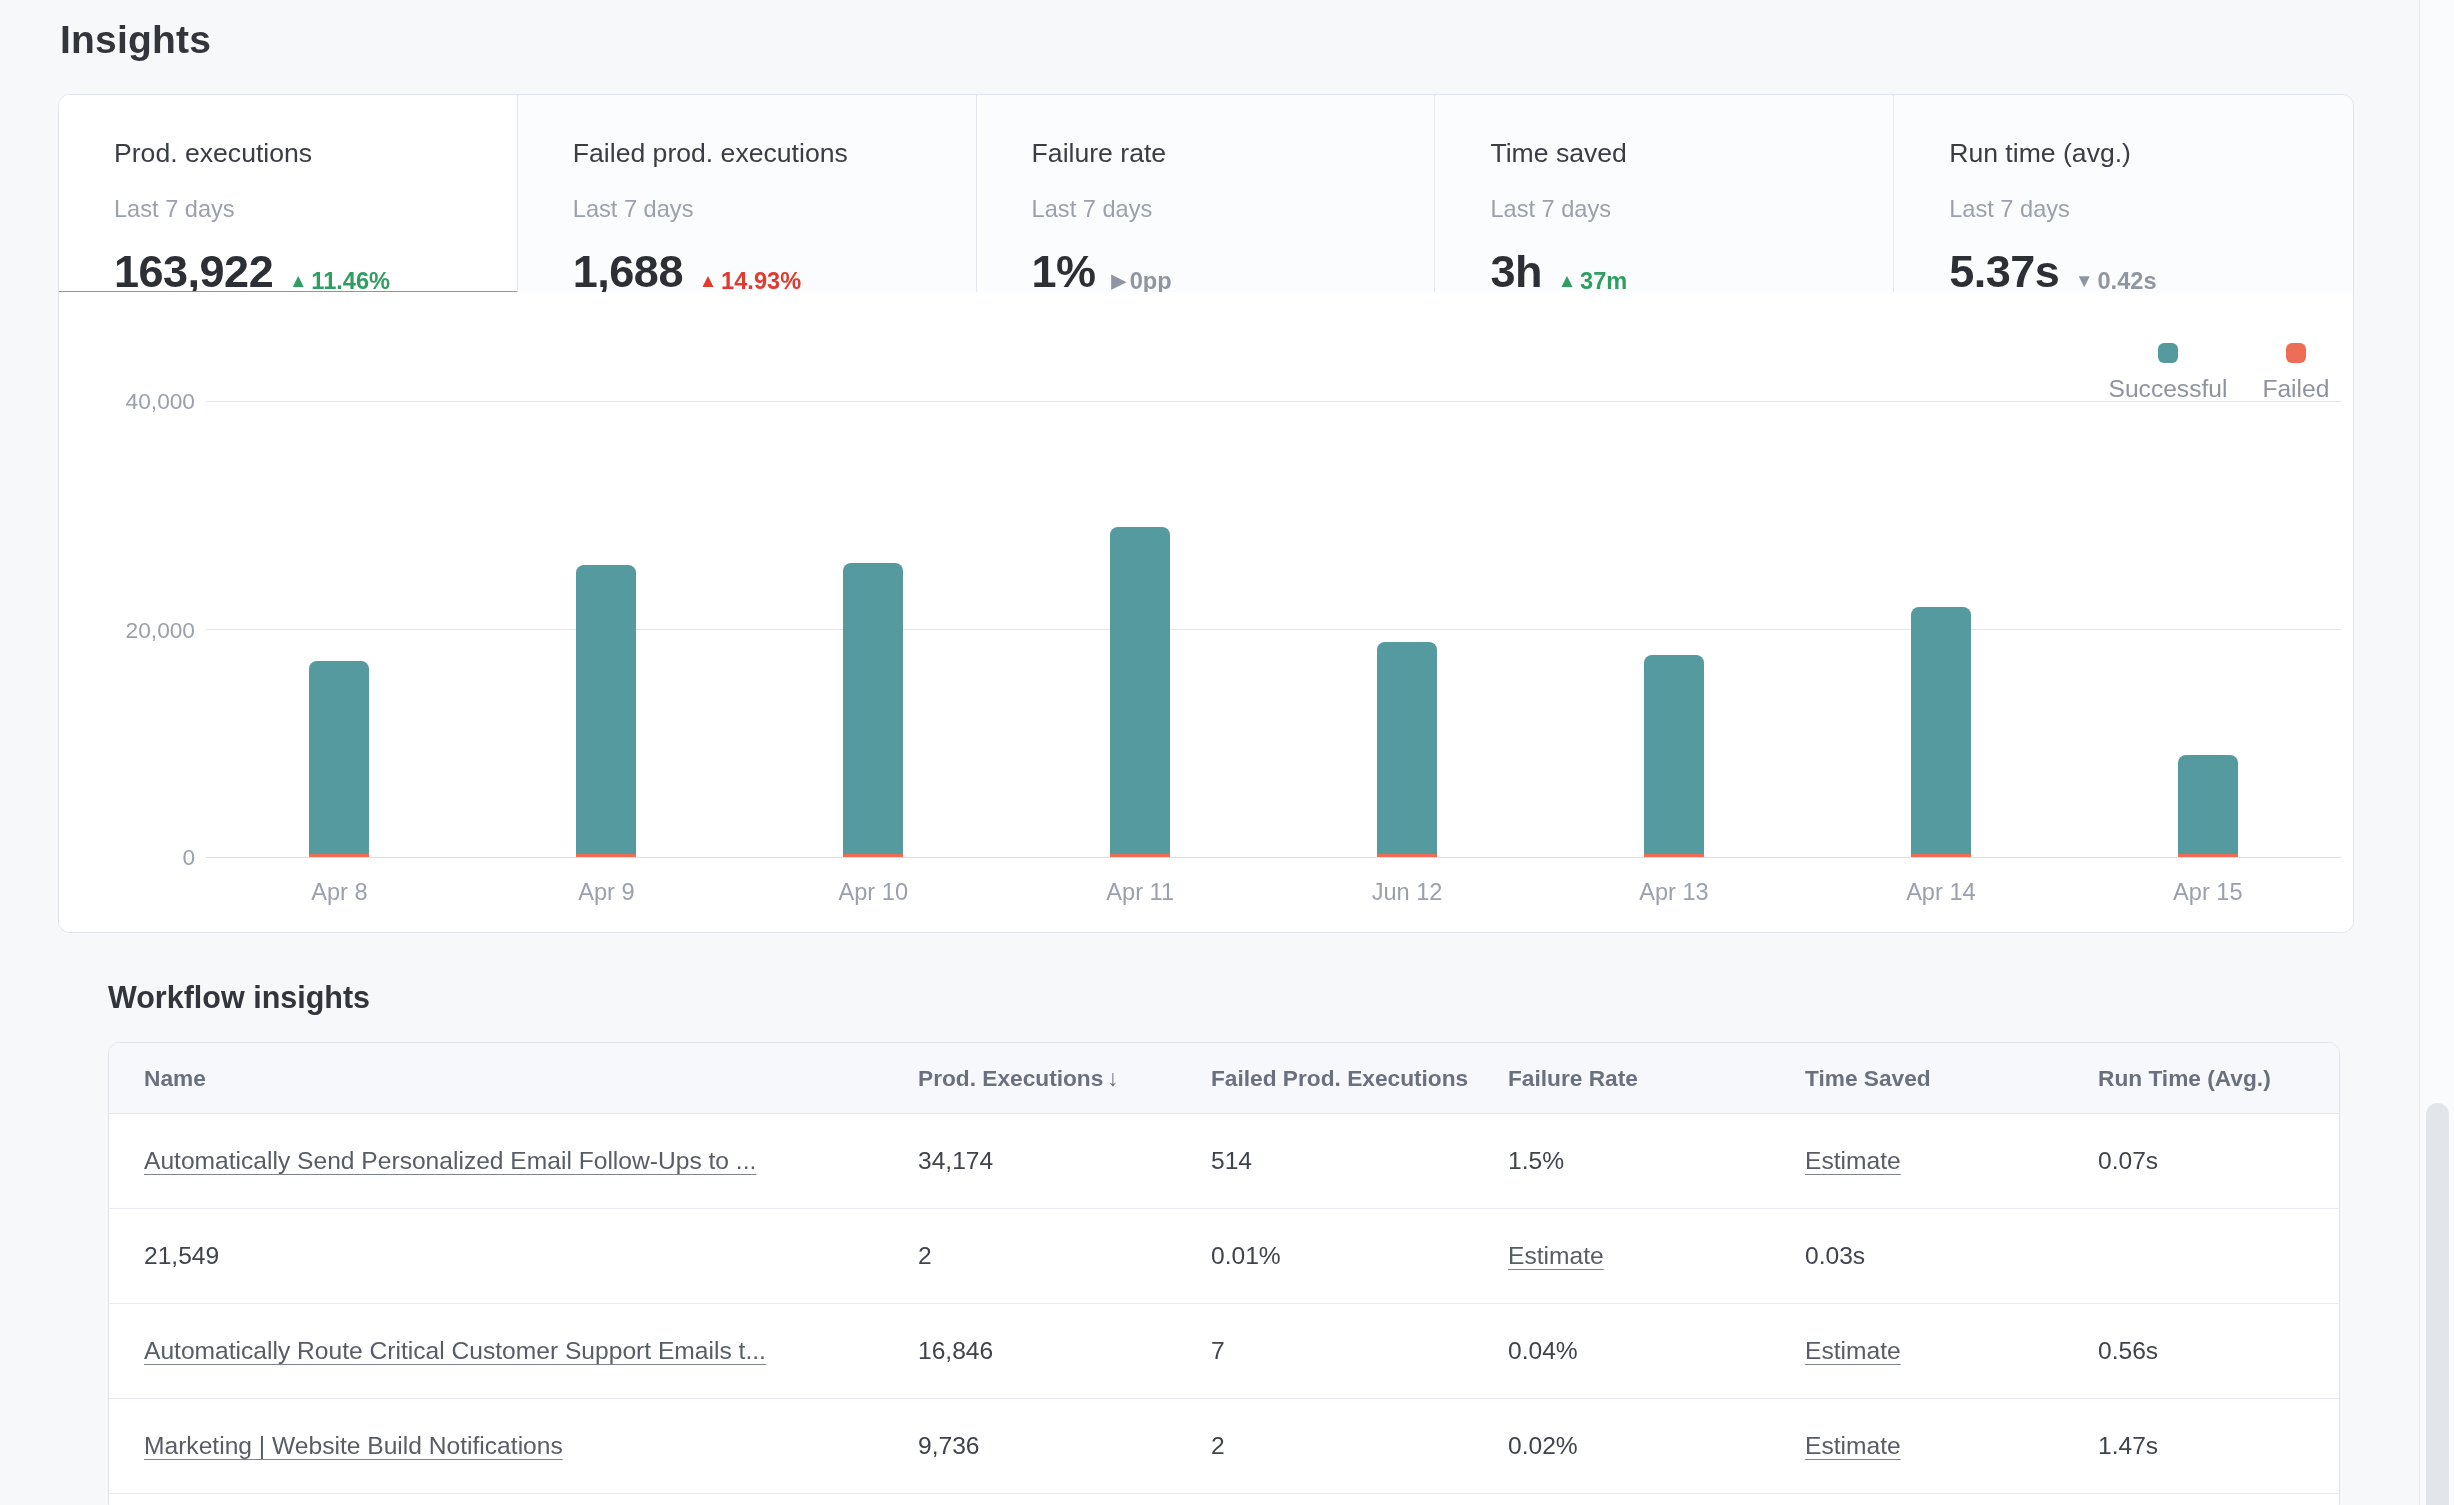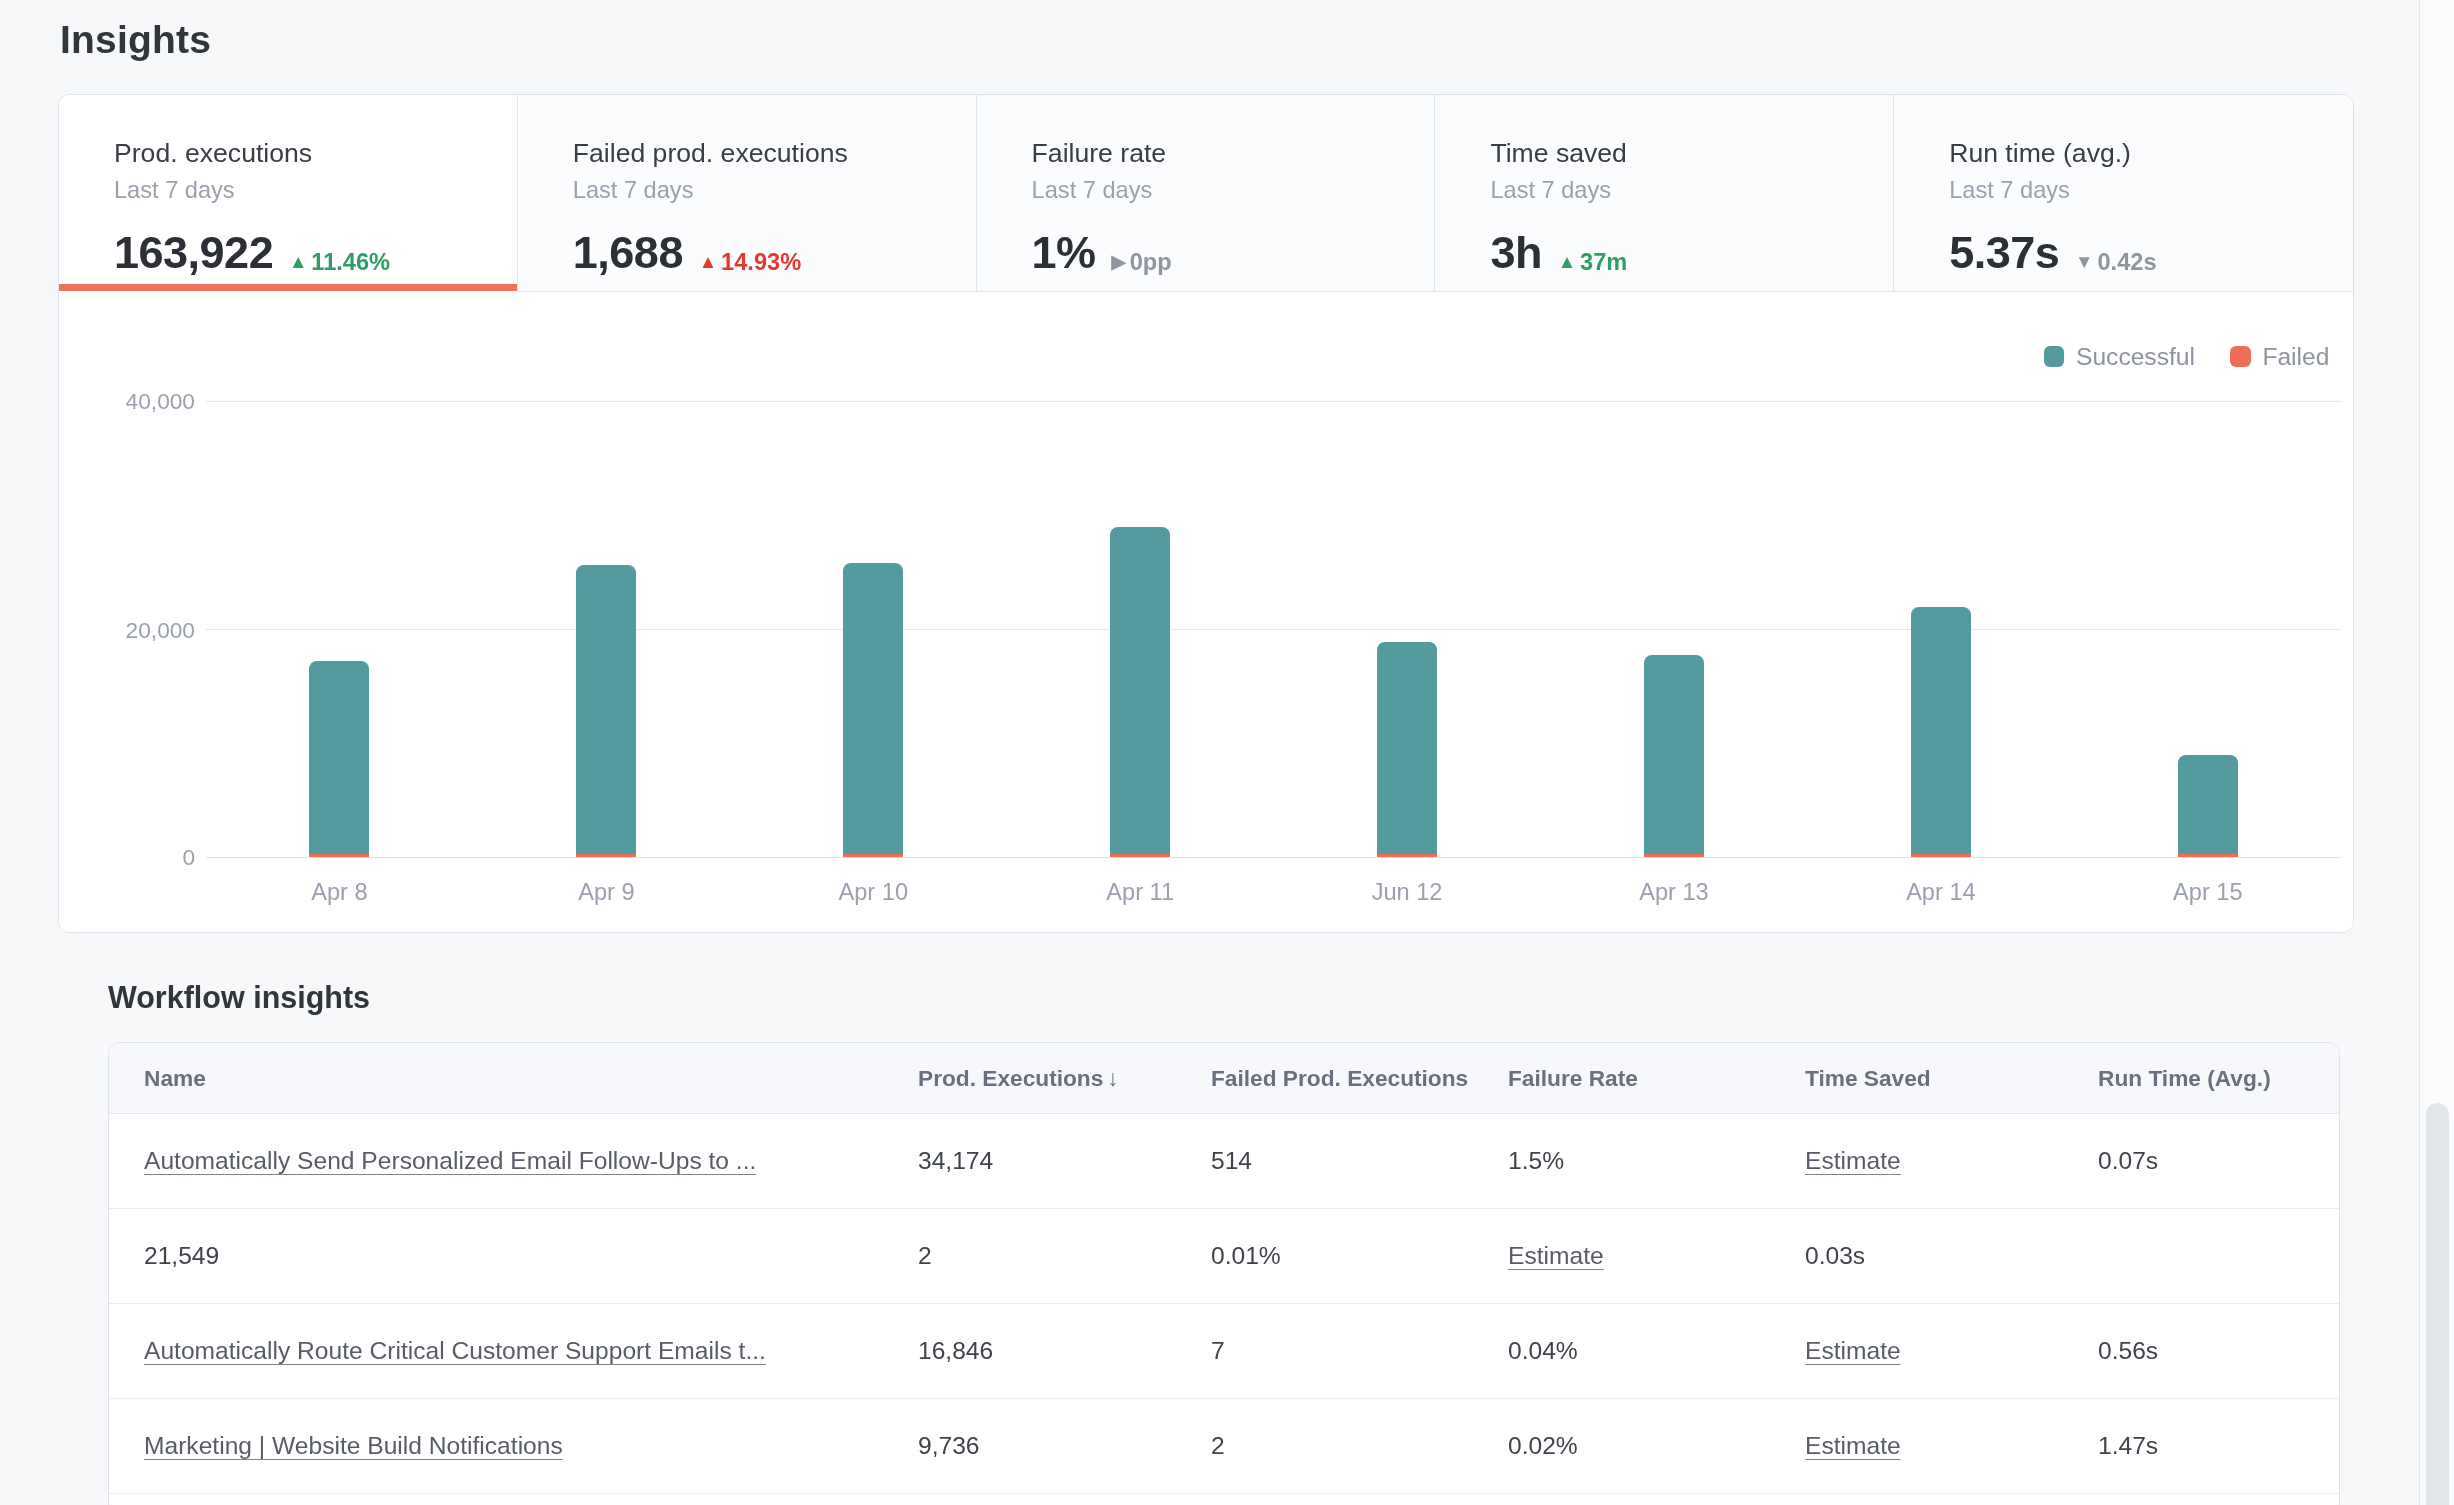--- a/index.html
+++ b/index.html
@@ -39,32 +39,32 @@
   .tab:last-child { border-right: none; }
   .tab.active { background: #ffffff; border-bottom-color: transparent; }
   .tab.active::after {
     content: "";
     position: absolute;
     left: 0; right: 0; bottom: 0;
     height: 6.9px;
     background: var(--accent, #f1705c);
   }
   .tab-label { font-size: 26.6px; font-weight: 500; color: #3a3d45; }
-  .tab-period { margin-top: 8px; font-size: 23.6px; color: #9ba1ac; }
+  .tab-period { margin-top: 27px; font-size: 23.6px; color: #9ba1ac; }
   .tab-value-row { margin-top: 23.6px; display: flex; align-items: baseline; gap: 15.8px; }
   .tab-value { font-size: 45px; font-weight: 700; color: #2c2f36; letter-spacing: -0.5px; }
   .tab-delta { font-size: 23.6px; font-weight: 700; display: inline-flex; align-items: center; gap: 3.9px; }
   .delta-icon { font-size: 18.7px; }
   
   .chart-section { position: relative; height: 640px; background: #fff; }
   .legend {
     position: absolute; top: 51px; right: 23.6px;
     display: flex; gap: 35px; align-items: center;
   }
-  .legend-item { display: flex; align-items: center; gap: 11.8px; cursor: pointer; }
+  .legend-item { display: flex; align-items: center; gap: 11.8px; cursor: pointer; flex-direction: column; }
   .legend-swatch { width: 20.7px; height: 20.7px; border-radius: 5.9px; display: inline-block; }
   .legend-label { font-size: 24.6px; color: #8d93a0; }
   .y-label {
     position: absolute; left: 8px; width: 128px;
     text-align: right; font-size: 22.7px; color: #9aa0ac;
     transform: translateY(-50%);
   }
   .y-40k { top: 109px; } .y-20k { top: 338px; } .y-0 { top: 565px; }
   .plot { position: absolute; left: 147px; right: 11.8px; top: 109px; height: 456px; }
   .gridline { position: absolute; left: 0; right: 0; height: 1px; background: #e2e6ed; }

